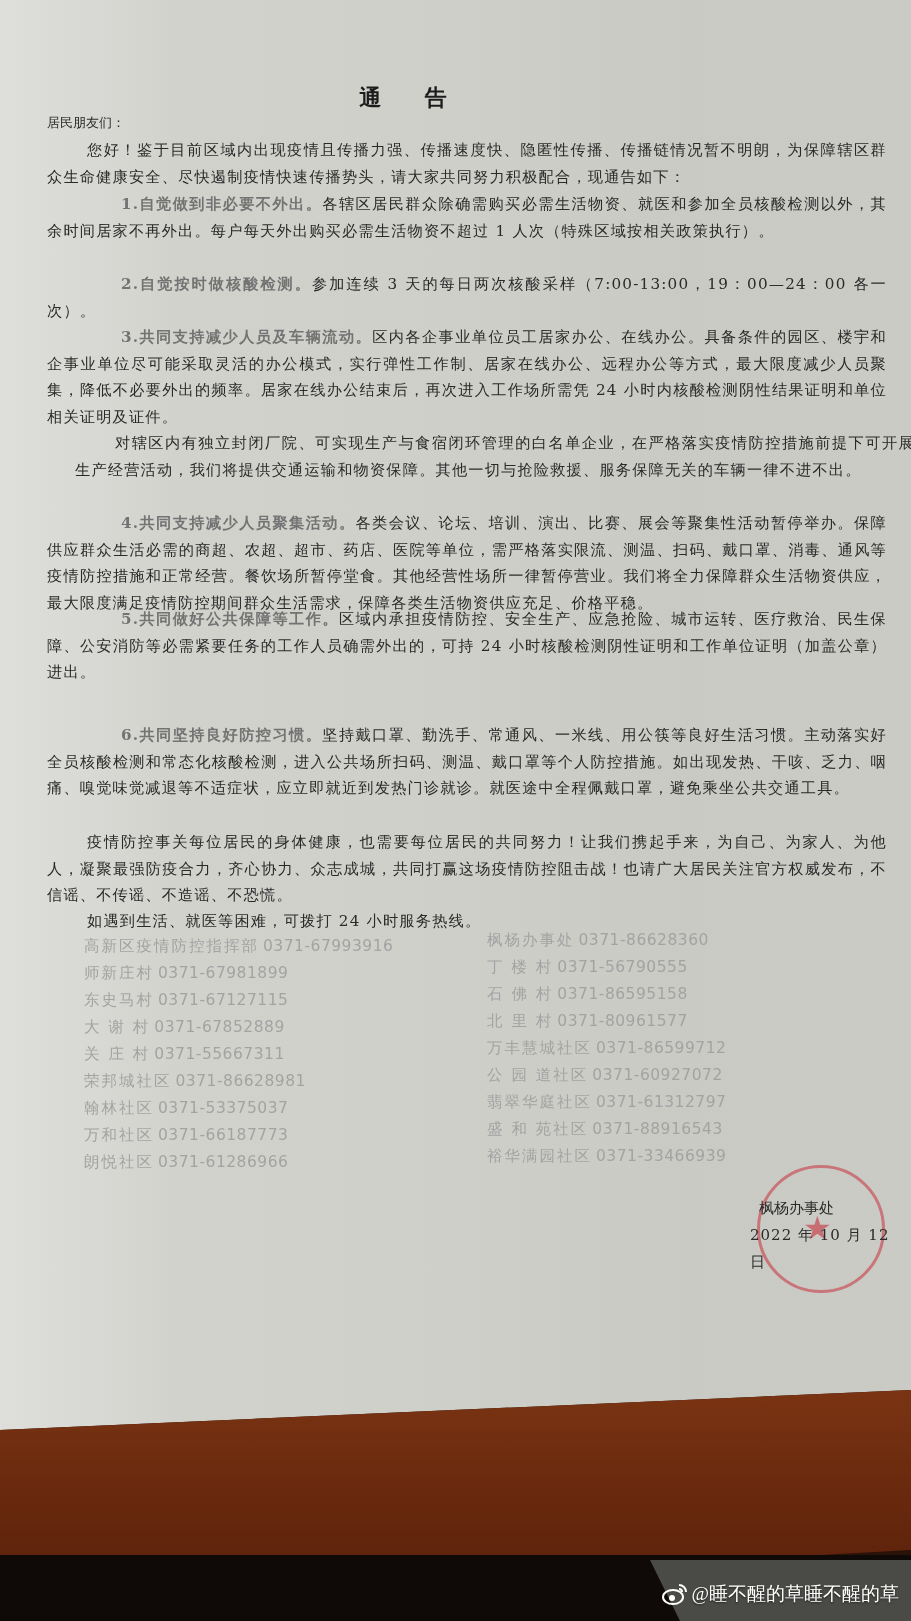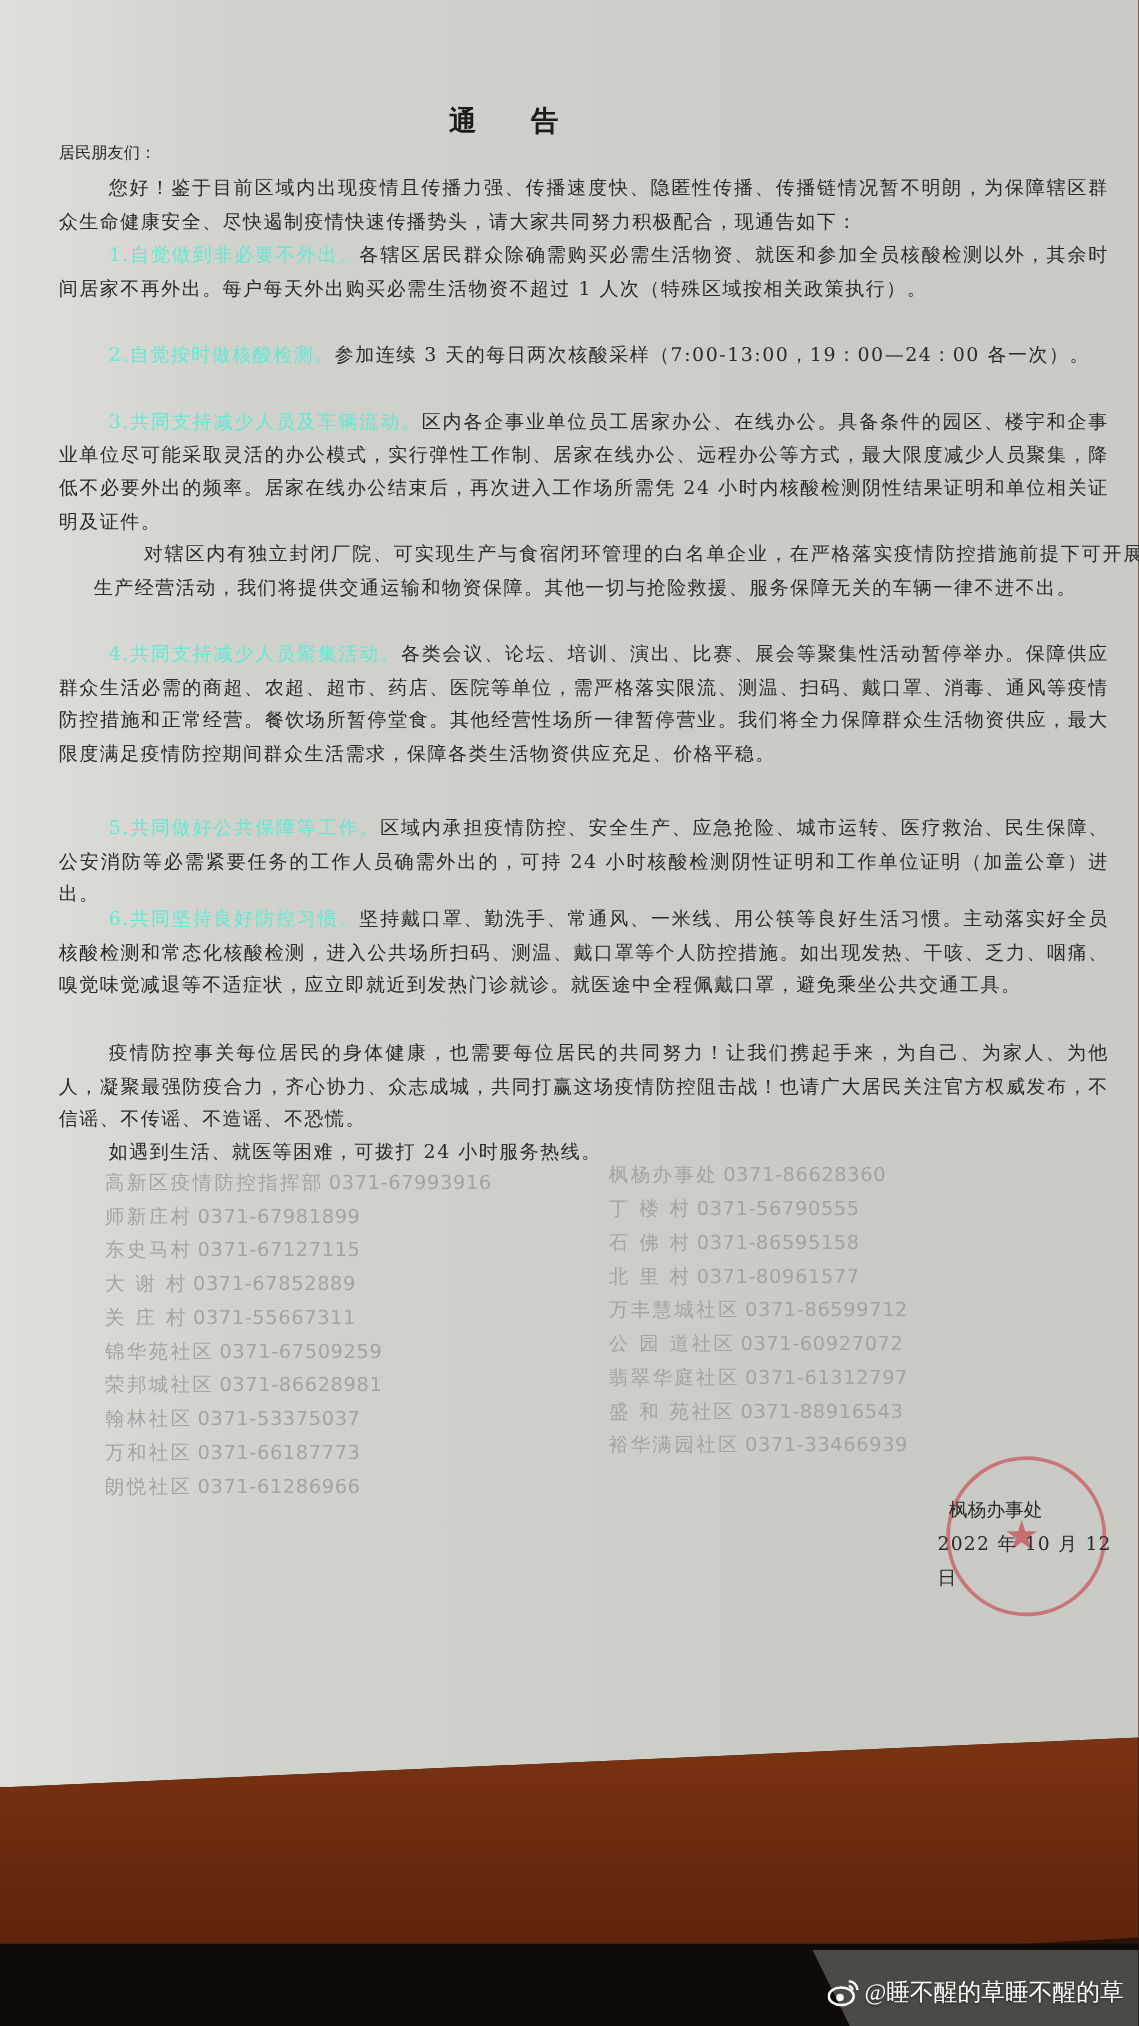--- a/index.html
+++ b/index.html
@@ -33,21 +33,21 @@
   }
   .title {
     position: absolute; left: 0; top: 84px; width: 824px; text-align: center;
     font-size: 22px; font-weight: bold; letter-spacing: 18px; color: #1c1c1c;
   }
   .salutation { position: absolute; left: 47px; top: 110px; font-size: 13px; }
   .para {
     position: absolute; left: 47px; width: 840px; text-indent: 40px;
     text-align: justify; letter-spacing: 1.2px;
   }
-  .para b { font-weight: normal; color: #5eead4; }
+  .para b { font-weight: bold; color: #737373; margin-left: 34px; }
   .contacts-left { position: absolute; left: 84px; top: 933px; }
   .contacts-right { position: absolute; left: 487px; top: 927px; }
   .contact-row {
     font-family: "DejaVu Sans", "Liberation Sans", sans-serif;
     font-size: 15.5px; line-height: 27px; white-space: nowrap; color: #a3a3a3;
   }
   .contact-row .name { letter-spacing: 2px; }
   .contact-row .phone { letter-spacing: 0.5px; margin-left: 4px; }
   .signer { position: absolute; left: 759px; top: 1195px; font-size: 15px; color: #2a2a2a; }
   .sign-date { position: absolute; left: 750px; top: 1222px; font-size: 15px; color: #2a2a2a; letter-spacing: 1px; }
@@ -95,39 +95,38 @@
   </div>
 
   <div class="para" style="top:430px;margin-left:28px;">
     <span>对辖区内有独立封闭厂院、可实现生产与食宿闭环管理的白名单企业，在严格落实疫情防控措施前提下可开展生产经营活动，我们将提供交通运输和物资保障。其他一切与抢险救援、服务保障无关的车辆一律不进不出。</span>
   </div>
 
   <div class="para" style="top:510px;">
     <b>4.共同支持减少人员聚集活动。</b><span>各类会议、论坛、培训、演出、比赛、展会等聚集性活动暂停举办。保障供应群众生活必需的商超、农超、超市、药店、医院等单位，需严格落实限流、测温、扫码、戴口罩、消毒、通风等疫情防控措施和正常经营。餐饮场所暂停堂食。其他经营性场所一律暂停营业。我们将全力保障群众生活物资供应，最大限度满足疫情防控期间群众生活需求，保障各类生活物资供应充足、价格平稳。</span>
   </div>
 
-  <div class="para" style="top:649px;">
+  <div class="para" style="top:606px;">
     <b>5.共同做好公共保障等工作。</b><span>区域内承担疫情防控、安全生产、应急抢险、城市运转、医疗救治、民生保障、公安消防等必需紧要任务的工作人员确需外出的，可持 24 小时核酸检测阴性证明和工作单位证明（加盖公章）进出。</span>
   </div>
 
   <div class="para" style="top:722px;">
     <b>6.共同坚持良好防控习惯。</b><span>坚持戴口罩、勤洗手、常通风、一米线、用公筷等良好生活习惯。主动落实好全员核酸检测和常态化核酸检测，进入公共场所扫码、测温、戴口罩等个人防控措施。如出现发热、干咳、乏力、咽痛、嗅觉味觉减退等不适症状，应立即就近到发热门诊就诊。就医途中全程佩戴口罩，避免乘坐公共交通工具。</span>
   </div>
 
   <div class="para" style="top:829px;">疫情防控事关每位居民的身体健康，也需要每位居民的共同努力！让我们携起手来，为自己、为家人、为他人，凝聚最强防疫合力，齐心协力、众志成城，共同打赢这场疫情防控阻击战！也请广大居民关注官方权威发布，不信谣、不传谣、不造谣、不恐慌。</div>
 
   <div class="para" style="top:908px;">如遇到生活、就医等困难，可拨打 24 小时服务热线。</div>
 
   <div class="contacts-left">
     <div class="contact-row"><span class="name">高新区疫情防控指挥部</span><span class="phone">0371-67993916</span></div>
     <div class="contact-row"><span class="name">师新庄村</span><span class="phone">0371-67981899</span></div>
     <div class="contact-row"><span class="name">东史马村</span><span class="phone">0371-67127115</span></div>
     <div class="contact-row"><span class="name">大 谢 村</span><span class="phone">0371-67852889</span></div>
     <div class="contact-row"><span class="name">关 庄 村</span><span class="phone">0371-55667311</span></div>
-    <div class="contact-row"><span class="name">锦华苑社区</span><span class="phone">0371-67509259</span></div>
     <div class="contact-row"><span class="name">荣邦城社区</span><span class="phone">0371-86628981</span></div>
     <div class="contact-row"><span class="name">翰林社区</span><span class="phone">0371-53375037</span></div>
     <div class="contact-row"><span class="name">万和社区</span><span class="phone">0371-66187773</span></div>
     <div class="contact-row"><span class="name">朗悦社区</span><span class="phone">0371-61286966</span></div>
   </div>
 
   <div class="contacts-right">
     <div class="contact-row"><span class="name">枫杨办事处</span><span class="phone">0371-86628360</span></div>
     <div class="contact-row"><span class="name">丁  楼  村</span><span class="phone">0371-56790555</span></div>
     <div class="contact-row"><span class="name">石  佛  村</span><span class="phone">0371-86595158</span></div>

